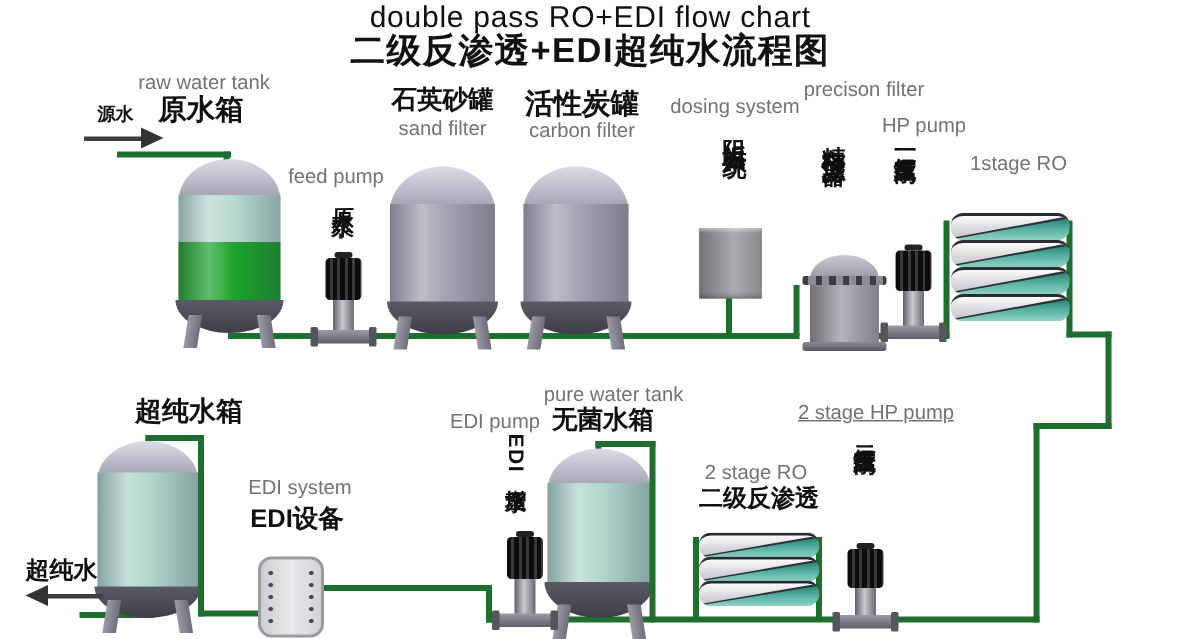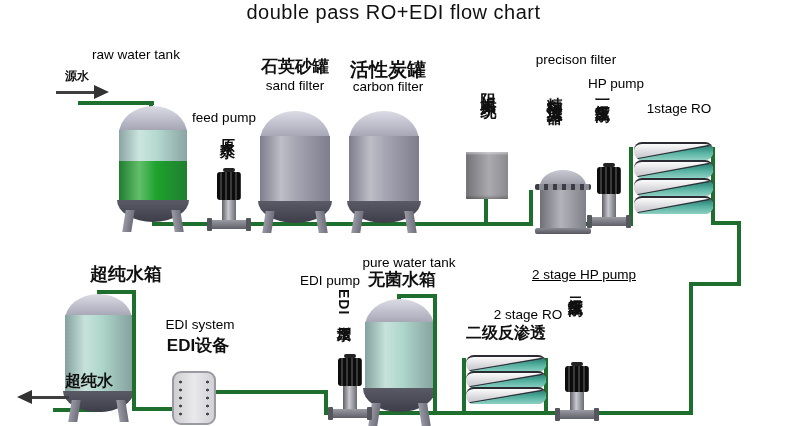--- a/index.html
+++ b/index.html
@@ -1,21 +1,21 @@
 <!DOCTYPE html>
 <html><head>
 <meta charset="utf-8">
 <style>
   html,body{margin:0;padding:0;background:#fff;}
   #stage{position:relative;width:787px;height:426px;background:#fff;overflow:hidden;
          font-family:"Liberation Sans",sans-serif;color:#111;}
   .pipe{position:absolute;background:#1e6f2e;z-index:1;}
   .pipe.front{z-index:3;}
   .lbl{position:absolute;z-index:5;text-align:center;line-height:1.1;white-space:nowrap;}
-  .en{font-size:13.5px;color:#000000;}
+  .en{font-size:13.5px;color:#737373;}
   .zh{font-weight:bold;color:#101010;}
   .vtext{writing-mode:vertical-rl;text-orientation:mixed;letter-spacing:3px;white-space:nowrap;}
   .titl-en{font-size:20px;letter-spacing:.5px;}
   .titl-zh{font-size:23px;font-weight:bold;letter-spacing:1px;}
   
   .tank{position:absolute;z-index:2;}
   .dome{position:absolute;left:0;right:0;border-radius:50% 50% 0 0/100% 100% 0 0;
         background:linear-gradient(180deg,#dcdce6 0%,#b9b9c7 55%,#9c9cac 100%);}
   .tbody{position:absolute;left:0;right:0;}
   .shade{position:absolute;inset:0;background:linear-gradient(90deg,rgba(40,40,60,.30),rgba(255,255,255,.30) 30%,rgba(255,255,255,0) 55%,rgba(40,40,60,.30));}
@@ -56,20 +56,21 @@
   
   .aline{position:absolute;background:#3f3f3f;z-index:4;}
   .ahead{position:absolute;width:0;height:0;z-index:4;}
 </style>
 </head>
 <body>
 
 <div id="stage">
 
   <div class="lbl titl-en" style="left:0;right:0;top:1px;">double pass RO+EDI flow chart</div>
+  <div class="lbl titl-zh" style="left:0;right:0;top:21px;">二级反渗透+EDI超纯水流程图</div>
 
   <div class="pipe" style="left:78px;top:101px;width:76px;height:4px;"></div>
   <div class="pipe" style="left:149px;top:101px;width:4px;height:12px;"></div>
   <div class="pipe" style="left:152px;top:222px;width:381px;height:4px;"></div>
   <div class="pipe" style="left:570px;top:222px;width:63px;height:4px;"></div>
   <div class="pipe" style="left:484px;top:197px;width:4px;height:27px;"></div>
   <div class="pipe" style="left:529px;top:190px;width:4px;height:34px;"></div>
   <div class="pipe" style="left:629px;top:147px;width:4px;height:78px;"></div>
   <div class="pipe" style="left:711px;top:147px;width:4px;height:78px;"></div>
   <div class="pipe" style="left:711px;top:221px;width:30px;height:4px;"></div>
@@ -221,51 +222,53 @@
     <div class="pcap" style="left:15px;top:0;width:12px;height:4px;"></div>
     <div class="phead" style="left:9px;top:4px;width:24px;height:26px;"></div>
     <div class="pcol" style="left:14px;top:30px;width:14px;height:20px;"></div>
     <div class="pbase" style="left:0;top:48px;width:42px;height:9px;"></div>
     <div class="pflg" style="left:-1px;top:46px;height:13px;"></div>
     <div class="pflg" style="right:-1px;top:46px;height:13px;"></div>
   </div>
 
   <div class="lbl zh" style="left:52px;top:70px;width:50px;font-size:12px;">源水</div>
   <div class="lbl en" style="left:80px;top:48px;width:112px;">raw water tank</div>
+  <div class="lbl zh" style="left:92px;top:64px;width:84px;font-size:19px;">原水箱</div>
 
   <div class="lbl en" style="left:188px;top:111px;width:72px;">feed pump</div>
   <div class="lbl zh vtext" style="left:219px;top:127px;font-size:15px;">原水泵</div>
 
   <div class="lbl zh" style="left:251px;top:58px;width:88px;font-size:17px;">石英砂罐</div>
   <div class="lbl en" style="left:251px;top:79px;width:88px;">sand filter</div>
 
   <div class="lbl zh" style="left:344px;top:60px;width:88px;font-size:19px;">活性炭罐</div>
   <div class="lbl en" style="left:344px;top:80px;width:88px;text-align:center;">carbon filter</div>
 
+  <div class="lbl en" style="left:442px;top:64px;width:96px;">dosing system</div>
   <div class="lbl zh vtext" style="left:480px;top:81px;font-size:16px;">阻垢系统</div>
 
   <div class="lbl en" style="left:520px;top:53px;width:112px;">precison filter</div>
   <div class="lbl zh vtext" style="left:546px;top:84px;font-size:16px;">精密过滤器</div>
 
   <div class="lbl en" style="left:584px;top:77px;width:64px;">HP pump</div>
   <div class="lbl zh vtext" style="left:594px;top:92px;font-size:15px;letter-spacing:1px;">一级高压泵</div>
 
   <div class="lbl en" style="left:640px;top:102px;width:78px;">1stage RO</div>
 
   <div class="lbl zh" style="left:84px;top:265px;width:84px;font-size:18px;">超纯水箱</div>
-  <div class="lbl zh" style="left:12px;top:372px;width:58px;font-size:16px;margin-left:48px;">超纯水</div>
+  <div class="lbl zh" style="left:12px;top:372px;width:58px;font-size:16px;">超纯水</div>
 
   <div class="lbl en" style="left:160px;top:318px;width:80px;">EDI system</div>
   <div class="lbl zh" style="left:160px;top:337px;width:76px;font-size:17px;">EDI设备</div>
 
   <div class="lbl en" style="left:296px;top:274px;width:68px;">EDI pump</div>
   <div class="lbl zh vtext" style="left:336px;top:289px;font-size:14px;letter-spacing:1px;">EDI增压泵</div>
 
   <div class="lbl zh" style="left:364px;top:271px;width:76px;font-size:17px;">无菌水箱</div>
   <div class="lbl en" style="left:358px;top:256px;width:102px;">pure water tank</div>
 
-  <div class="lbl en" style="left:466px;top:308px;width:76px;margin-left:24px;">2 stage RO</div>
+  <div class="lbl en" style="left:466px;top:308px;width:76px;">2 stage RO</div>
   <div class="lbl zh" style="left:464px;top:324px;width:84px;font-size:16px;">二级反渗透</div>
 
   <div class="lbl en" style="left:528px;top:268px;width:112px;text-decoration:underline;">2 stage HP pump</div>
   <div class="lbl zh vtext" style="left:567px;top:286px;font-size:15px;letter-spacing:1px;">二级高压泵</div>
 
 </div>
 
 </body></html>

